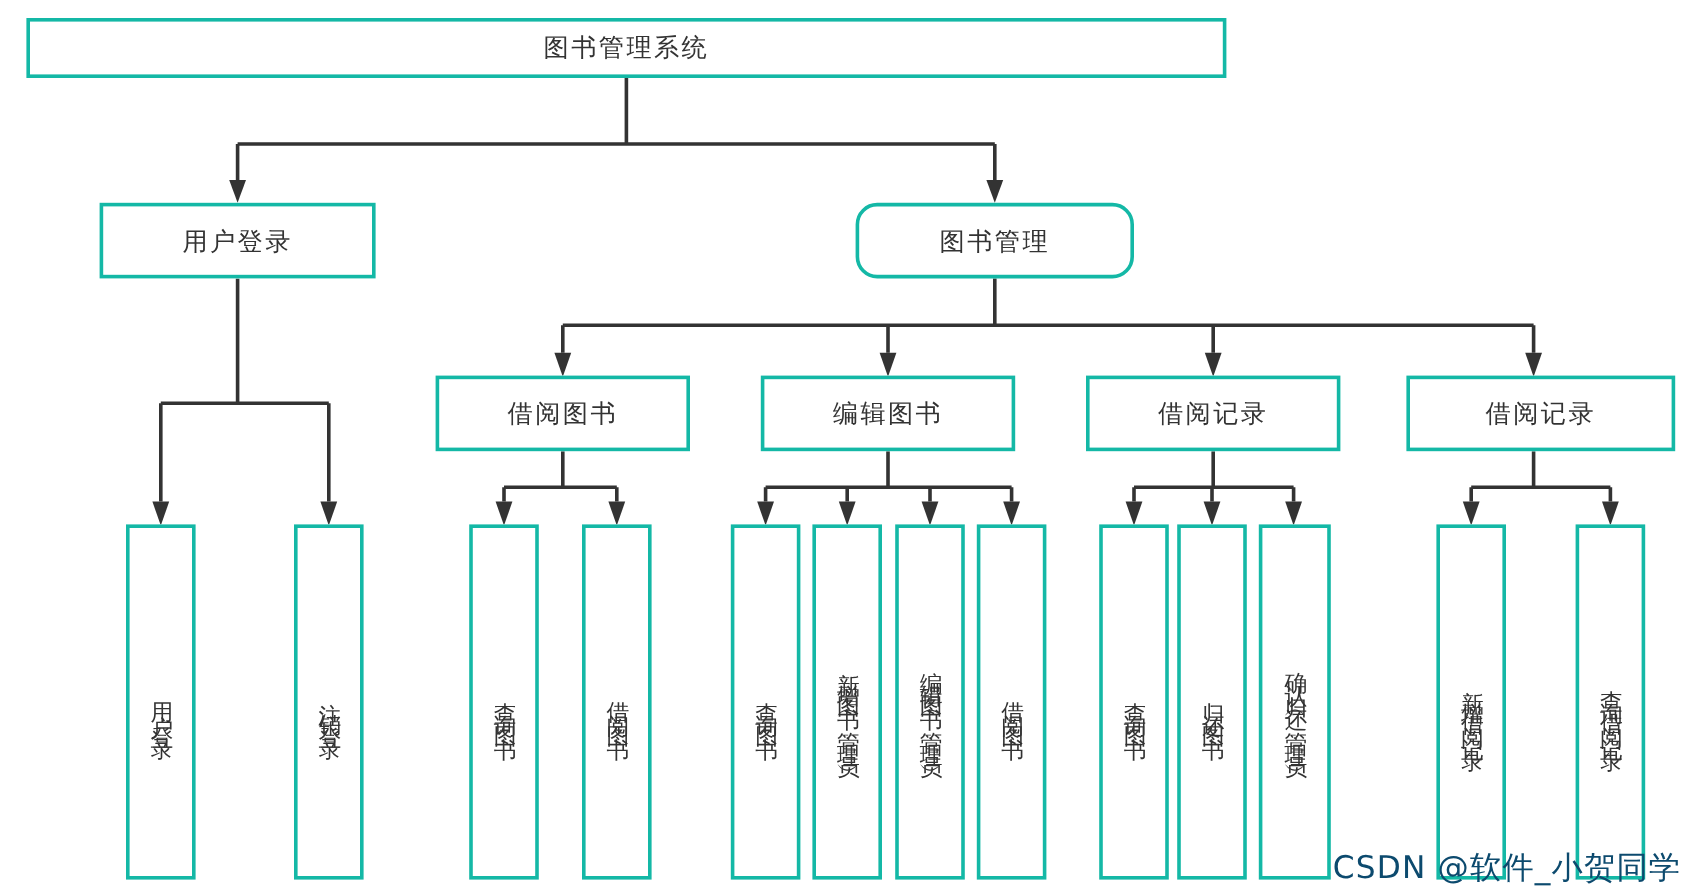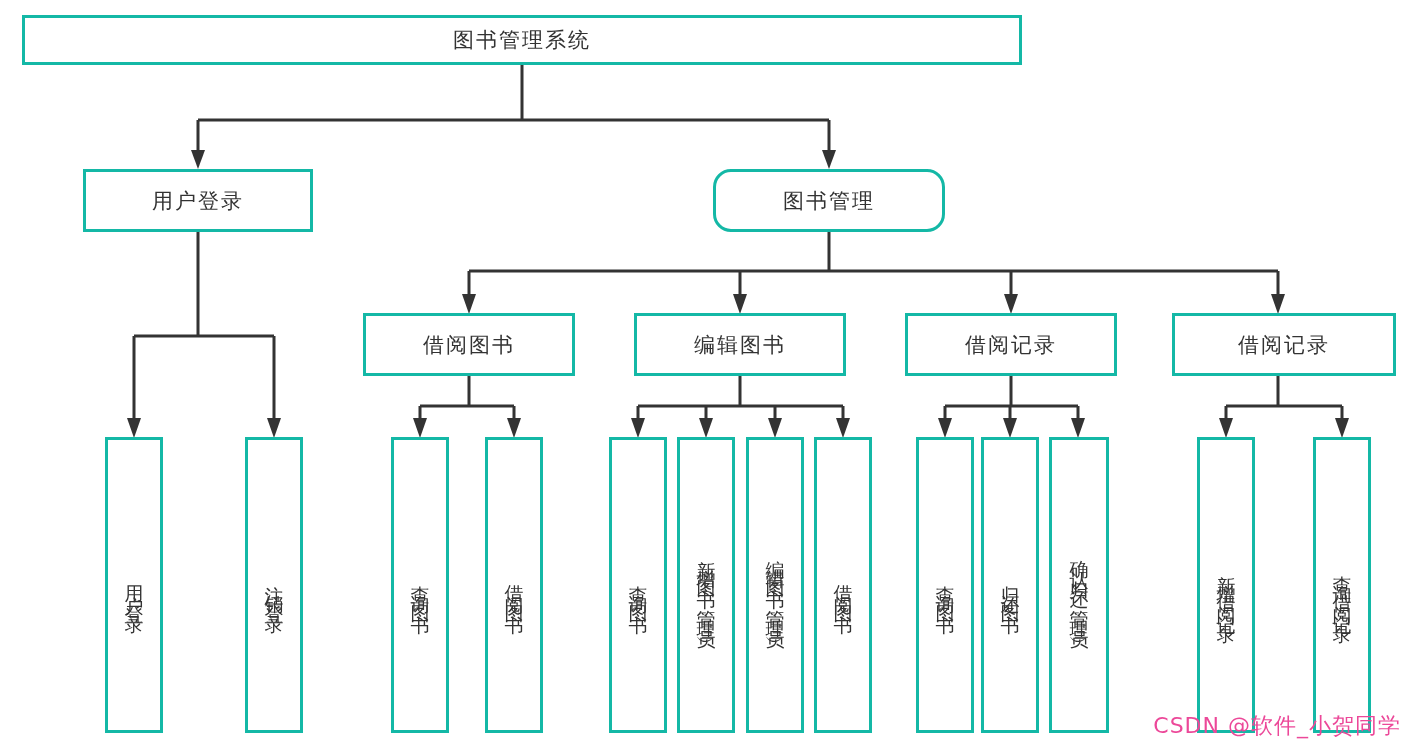--- a/index.html
+++ b/index.html
@@ -33,22 +33,22 @@
     writing-mode: vertical-rl;
     text-orientation: mixed;
     letter-spacing: 10px;
     line-height: 1.15;
     margin-bottom: -10px;
   }
   .watermark {
     position: absolute;
     right: 4px;
     bottom: 6px;
-    font-size: 22px;
-    color: #ec4899;
+    font-size: 26px;
+    color: #0c4a6e;
     letter-spacing: 1px;
     z-index: 5;
     white-space: nowrap;
   }
 </style>
 </head>
 <body>
 
 <div class="stage">
 

